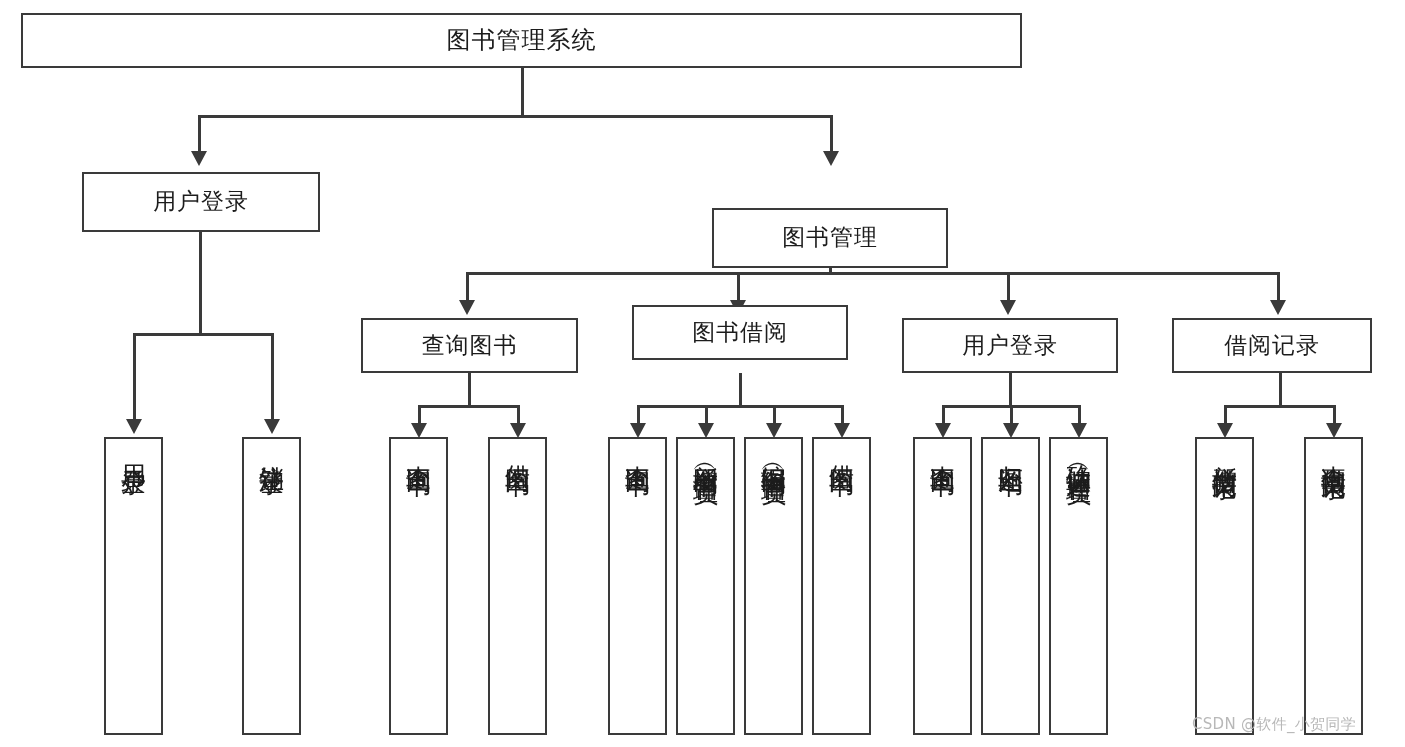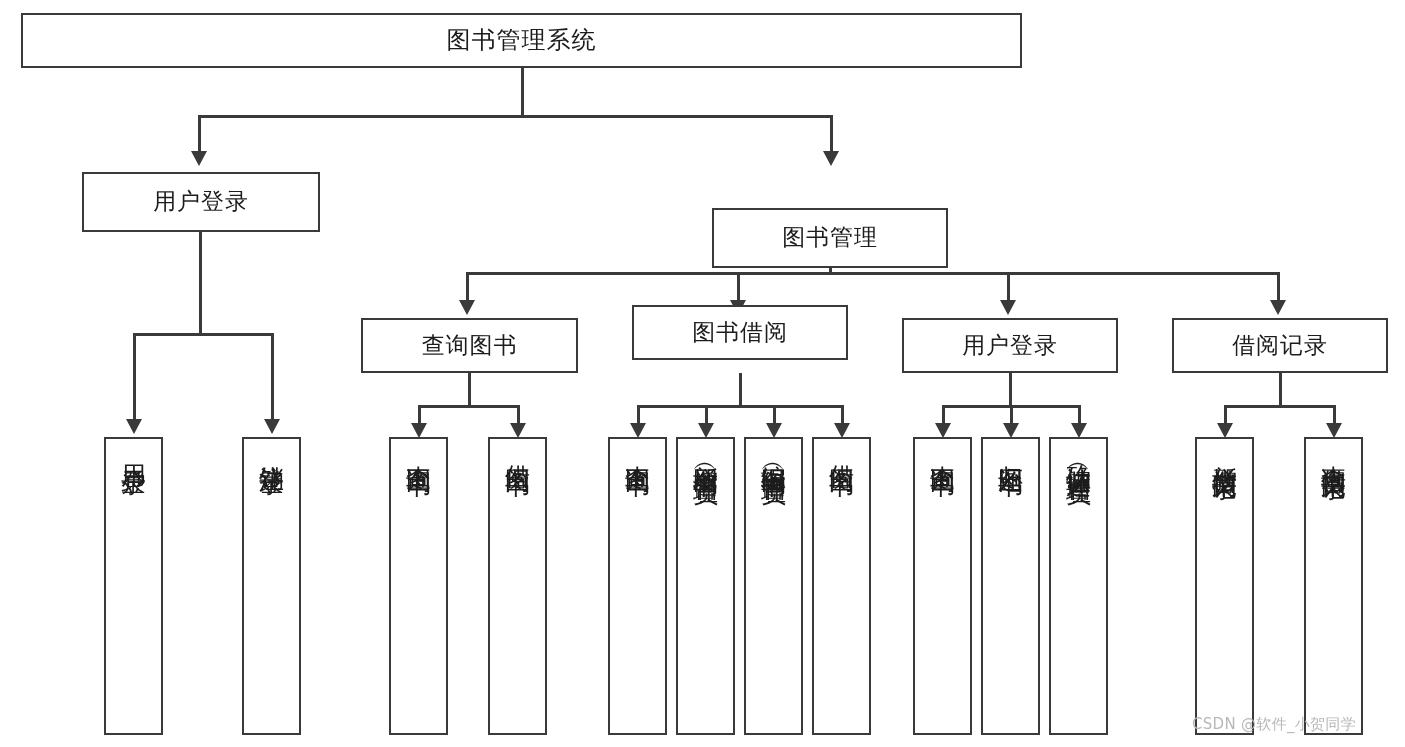--- a/index.html
+++ b/index.html
@@ -128,21 +128,21 @@
 
   <div class="node horiz" style="left:361px; top:318px; width:217px; height:55px;">
     <span class="label">查询图书</span>
   </div>
   <div class="node horiz" style="left:632px; top:305px; width:216px; height:55px;">
     <span class="label">图书借阅</span>
   </div>
   <div class="node horiz" style="left:902px; top:318px; width:216px; height:55px;">
     <span class="label">用户登录</span>
   </div>
-  <div class="node horiz" style="left:1172px; top:318px; width:216px; height:55px;">
+  <div class="node horiz" style="left:1172px; top:318px; width:200px; height:55px;">
     <span class="label">借阅记录</span>
   </div>
 
   <div class="edge v" style="left:468px; top:373px; height:34px;"></div>
   <div class="edge h" style="left:418px; top:405px; width:101px;"></div>
   <div class="edge v" style="left:418px; top:405px; height:20px;"></div>
   <div class="arrow" style="left:411px; top:423px;"></div>
   <div class="edge v" style="left:517px; top:405px; height:20px;"></div>
   <div class="arrow" style="left:510px; top:423px;"></div>
 

